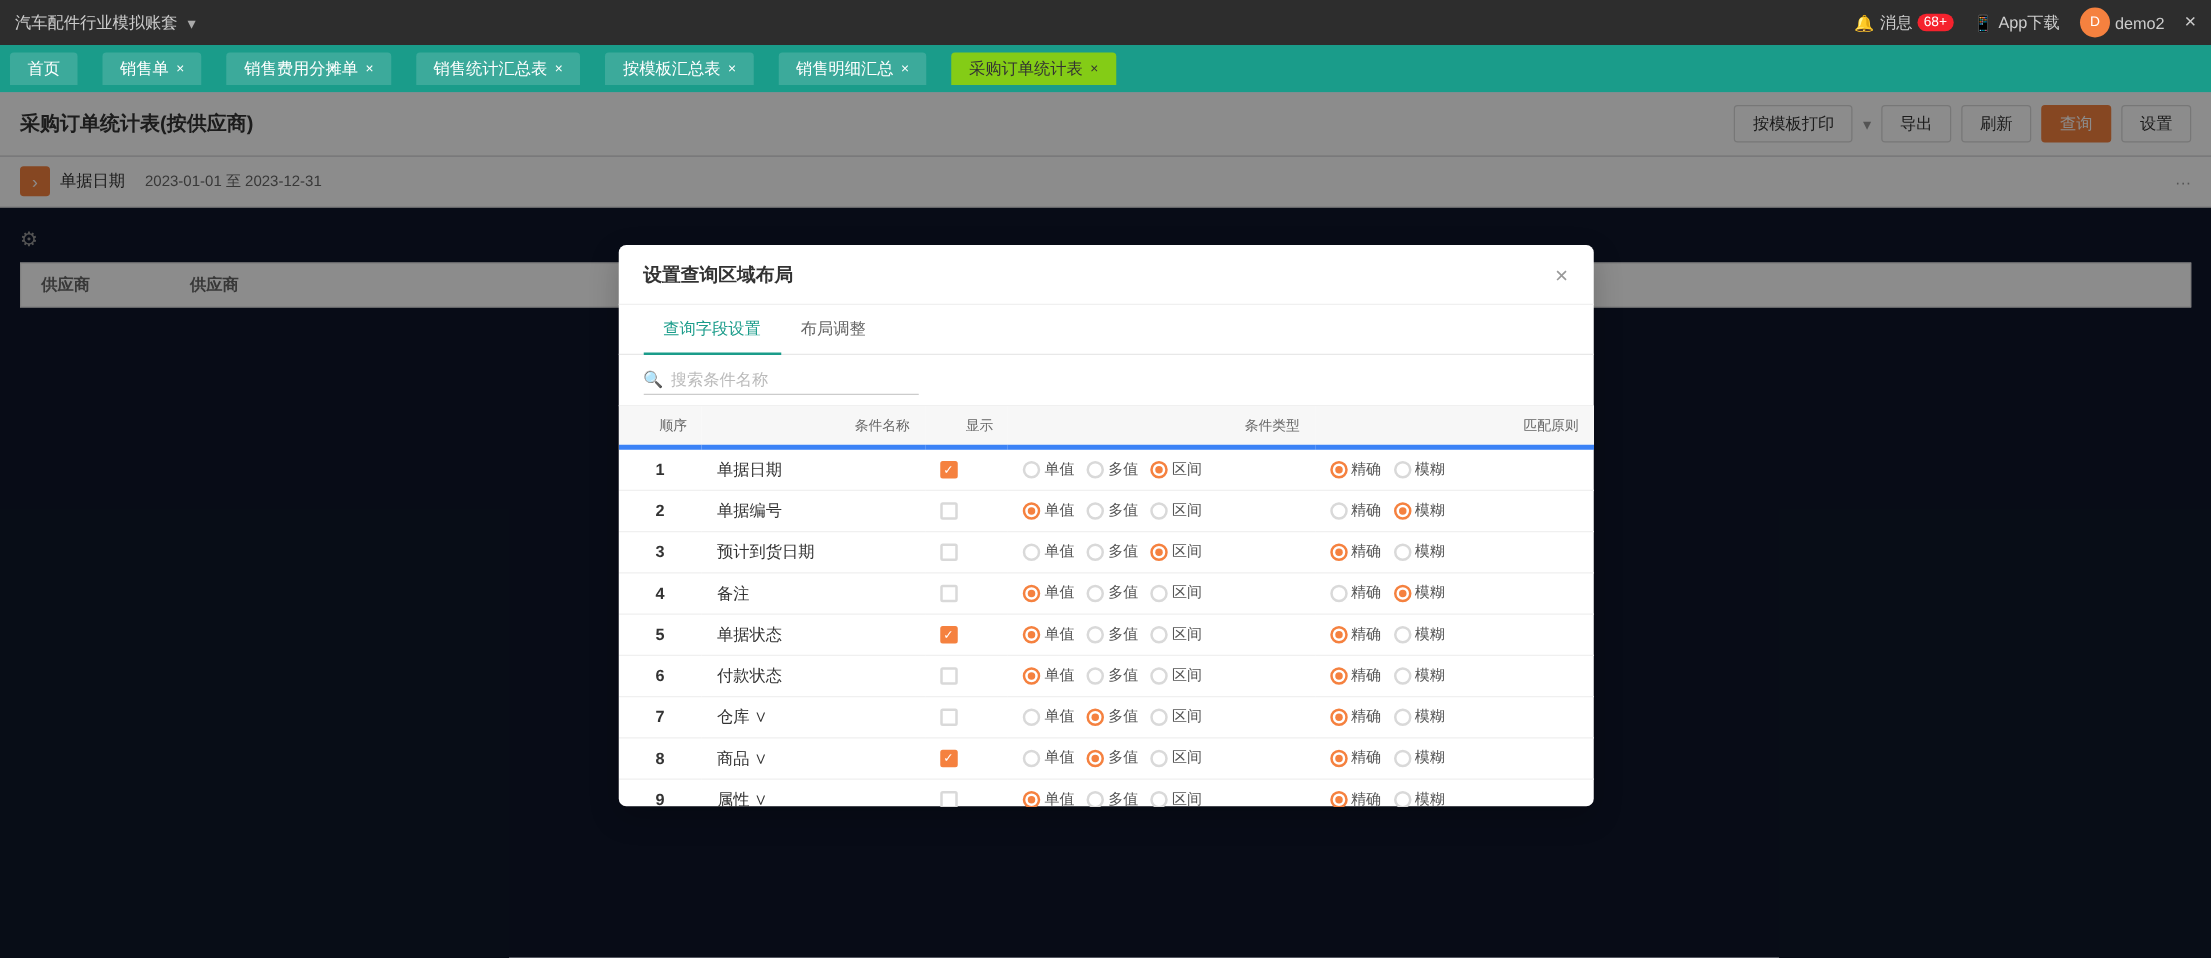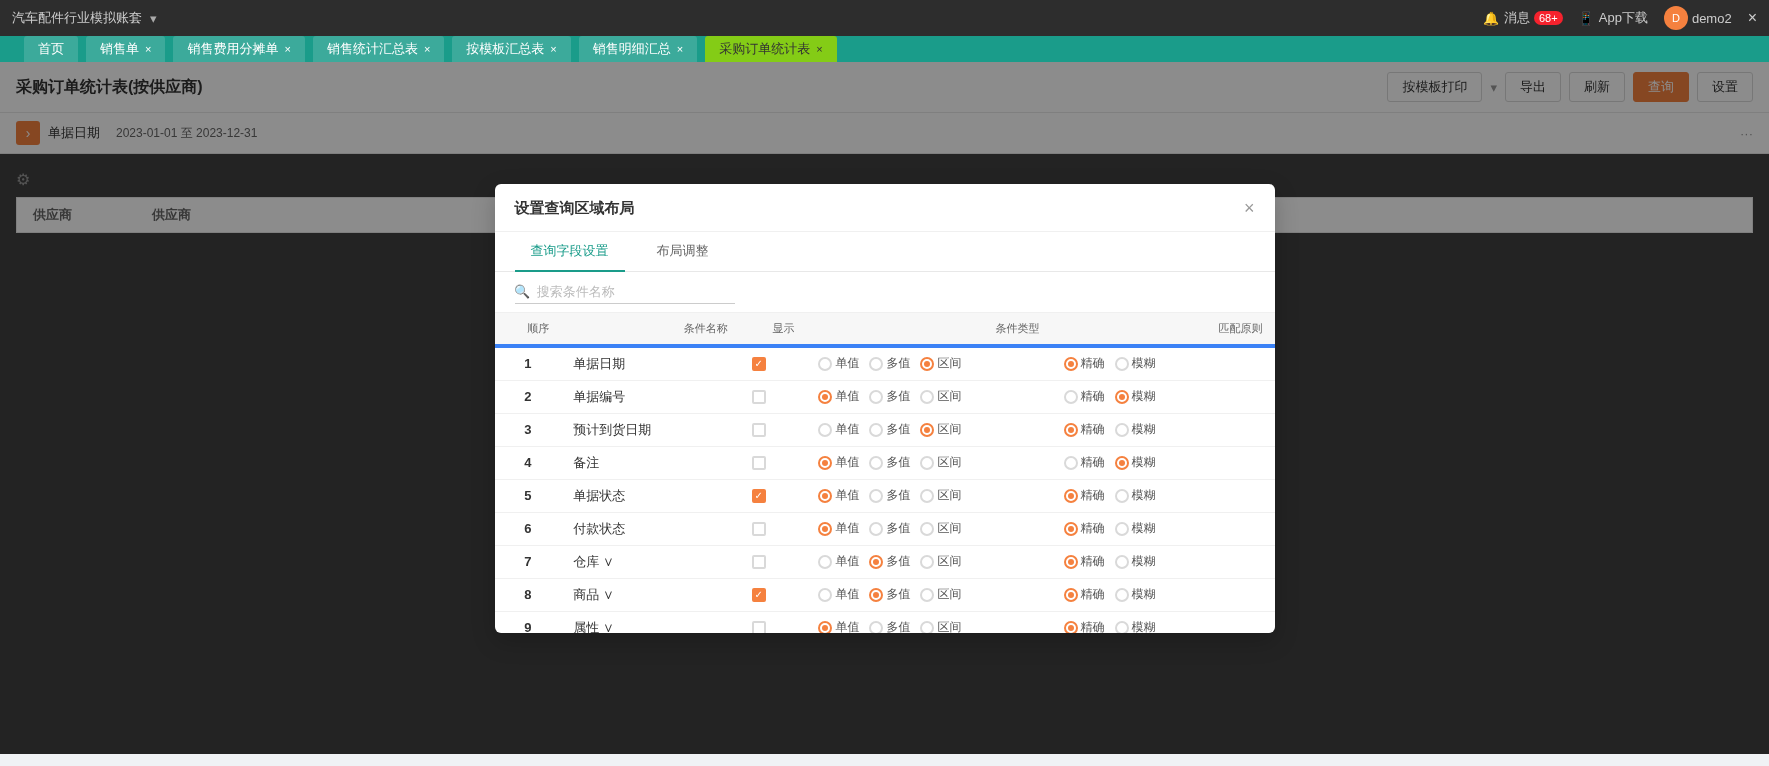--- a/index.html
+++ b/index.html
@@ -16,43 +16,43 @@
       color: #ccc;
     }
     .top-bar-left { font-size: 13px; display: flex; align-items: center; gap: 8px; }
     .top-bar-right { display: flex; align-items: center; gap: 16px; font-size: 13px; }
     .top-bar-right .badge { background: #f5222d; color: white; border-radius: 10px; padding: 1px 5px; font-size: 11px; }
     .top-bar-right .close-x { color: #ccc; cursor: pointer; font-size: 16px; }
 
     
     .tab-bar {
       background: #1a9c8a;
-      height: 26px;
-      display: flex;
-      align-items: center;
-      padding: 0 24px;
-      gap: 8px;
+      height: 38px;
+      display: flex;
+      align-items: center;
+      padding: 0 8px;
+      gap: 20px;
     }
     .tab-item {
       background: rgba(255,255,255,0.15);
       color: white;
       padding: 4px 14px;
       border-radius: 3px 3px 0 0;
       font-size: 13px;
       cursor: pointer;
       display: flex;
       align-items: center;
       gap: 6px;
     }
     .tab-item.active { background: #84cc16; color: #333; }
     .tab-item .tab-close { font-size: 11px; color: inherit; }
 
     
     .page-content {
-      background: #404040;
+      background: #0f172a;
       height: calc(766px - 74px);
       position: relative;
     }
     .page-header {
       background: white;
       padding: 10px 16px;
       display: flex;
       align-items: center;
       justify-content: space-between;
       border-bottom: 1px solid #e8e8e8;
@@ -108,21 +108,21 @@
       border-bottom: 1px solid #f0f0f0;
     }
     .dialog-title { font-size: 15px; font-weight: bold; color: #333; }
     .dialog-close { cursor: pointer; color: #999; font-size: 18px; }
 
     
     .dialog-tabs {
       display: flex;
       padding: 0 20px;
       border-bottom: 1px solid #e8e8e8;
-      gap: 16px;
+      gap: 0;
     }
     .dialog-tab {
       padding: 10px 16px;
       font-size: 13px;
       color: #666;
       cursor: pointer;
       border-bottom: 2px solid transparent;
       margin-bottom: -1px;
     }
     .dialog-tab.active { color: #1a9c8a; border-bottom-color: #1a9c8a; font-weight: 500; }

